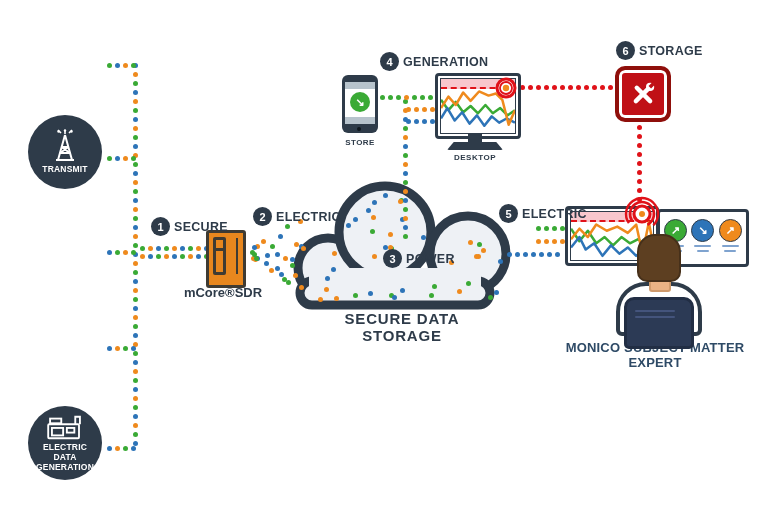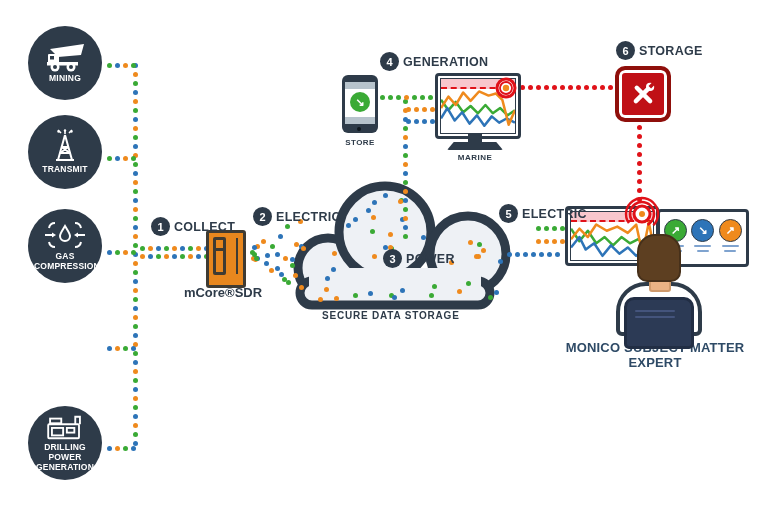--- a/index.html
+++ b/index.html
@@ -30,22 +30,22 @@
   
   .device{position:absolute;left:206px;top:230px;width:34px;height:52px;background:#e8871e;
           border:3px solid #3f3b33;border-radius:3px;z-index:2;}
   .device .panel{position:absolute;left:4px;top:4px;width:13px;height:38px;background:#3f3b33;border-radius:2px;}
   .device .panel .sq{position:absolute;left:3px;top:3px;width:7px;height:8px;background:#e8871e;}
   .device .panel .vent{position:absolute;left:3px;top:14px;width:7px;height:21px;background:#e8871e;}
   .device .slot{position:absolute;right:5px;top:5px;width:2.5px;height:36px;background:#3f3b33;}
   .device-label{position:absolute;left:173px;top:285px;width:100px;text-align:center;
                 font-size:13px;font-weight:bold;color:#2e3b49;z-index:3;}
 
-  .cloud-caption{position:absolute;left:322px;top:310px;width:160px;
-                 font-size:10px;font-weight:bold;color:#2e3b49;letter-spacing:.8px;z-index:3;}
+  .cloud-caption{position:absolute;left:322px;top:310px;width:160px;text-align:center;
+                 font-size:15px;font-weight:bold;color:#2e3b49;letter-spacing:.8px;z-index:3;}
 
   
   .phone{position:absolute;left:342px;top:75px;width:36px;height:58px;background:#2e3b49;
          border-radius:6px;z-index:2;}
   .phone .screen{position:absolute;left:3px;top:7px;right:3px;bottom:9px;background:#fff;}
   .phone .strip-t{position:absolute;left:0;top:0;right:0;height:7px;background:#b7c3cc;}
   .phone .strip-b{position:absolute;left:0;bottom:0;right:0;height:7px;background:#b7c3cc;}
   .phone .go{position:absolute;left:5px;top:10px;width:20px;height:20px;border-radius:50%;
              background:#3aaa35;color:#fff;font-size:11px;font-weight:bold;
              display:flex;align-items:center;justify-content:center;}
@@ -174,75 +174,50 @@
       <span class="dot" style="left: 264.619px; top: 252.633px; background: rgb(45, 116, 184);"></span>
       <span class="dot" style="left: 274.833px; top: 266.213px; background: rgb(45, 116, 184);"></span>
       <span class="dot" style="left: 289.908px; top: 262.72px; background: rgb(58, 170, 53);"></span>
       <span class="dot" style="left: 274.844px; top: 251.698px; background: rgb(45, 116, 184);"></span>
       <span class="dot" style="left: 254.641px; top: 256.115px; background: rgb(45, 116, 184);"></span>
       <span class="dot" style="left: 254.299px; top: 256.273px; background: rgb(58, 170, 53);"></span>
       <span class="dot" style="left: 298.818px; top: 284.732px; background: rgb(239, 138, 29);"></span>
       <span class="dot" style="left: 293.199px; top: 272.963px; background: rgb(239, 138, 29);"></span>
     </div>
 
-  <div class="ind" style="left:28px;top:26px;">
-    <svg width="46" height="30" viewBox="0 0 46 30">
-      <path d="M8 7 L42 2 L39 13 L16 15 Z" fill="#fff"></path>
-      <rect x="6" y="12" width="11" height="9" rx="1" fill="#fff"></rect>
-      <rect x="8" y="14" width="4" height="3.5" fill="#2e3b49"></rect>
-      <rect x="5" y="20" width="31" height="3.5" fill="#fff"></rect>
-      <circle cx="13" cy="25" r="4.5" fill="#fff"></circle>
-        <circle cx="13" cy="25" r="2" fill="#2e3b49"></circle>
-      <circle cx="29" cy="25" r="4.5" fill="#fff"></circle>
-        <circle cx="29" cy="25" r="2" fill="#2e3b49"></circle>
-    </svg>
-    <div class="ind-label">MINING</div>
-  </div>
 
   <div class="ind" style="left:28px;top:115px;">
     <svg width="40" height="34" viewBox="0 0 40 34">
       <g stroke="#fff" stroke-width="2" fill="none">
         <path d="M20 6 L13 31 M20 6 L27 31 M11 31 L29 31"></path>
         <path d="M16.5 18 L23.5 18 M15 24 L25 24 M16.5 18 L25 24 M23.5 18 L15 24"></path>
       </g>
       <g stroke="#fff" stroke-width="1.6" fill="none">
         <path d="M20 5 L20 2 M16 4 L13 1 M24 4 L27 1"></path>
       </g>
       <circle cx="13.5" cy="2.5" r="1.2" fill="#fff"></circle>
       <circle cx="26.5" cy="2.5" r="1.2" fill="#fff"></circle>
       <circle cx="20" cy="1.5" r="1.2" fill="#fff"></circle>
     </svg>
     <div class="ind-label">TRANSMIT</div>
   </div>
 
-  <div class="ind" style="left:28px;top:209px;">
-    <svg width="44" height="30" viewBox="0 0 44 30">
-      <g stroke="#fff" stroke-width="2" fill="none">
-        <path d="M22 6 C19 11 17 13.5 17 16 a5 5 0 0 0 10 0 C27 13.5 25 11 22 6 Z"></path>
-        <path d="M2 15 h9 M33 15 h9"></path>
-        <path d="M12 3 q-5 0 -6 5 M32 3 q5 0 6 5 M12 27 q-5 0 -6 -5 M32 27 q5 0 6 -5"></path>
-      </g>
-      <path d="M9 12.5 L13 15 L9 17.5 Z" fill="#fff"></path>
-      <path d="M35 12.5 L31 15 L35 17.5 Z" fill="#fff"></path>
-    </svg>
-    <div class="ind-label">GAS COMPRESSION</div>
-  </div>
 
 
   <div class="ind" style="left:28px;top:406px;">
     <svg width="44" height="28" viewBox="0 0 44 30">
       <g stroke="#fff" stroke-width="2" fill="none">
         <rect x="4" y="12" width="33" height="15" rx="1"></rect>
         <rect x="8" y="16" width="12" height="8"></rect>
         <rect x="24" y="16" width="8" height="5"></rect>
         <path d="M33 12 V4 h5 v8"></path>
         <rect x="6" y="6" width="12" height="5"></rect>
       </g>
     </svg>
-    <div class="ind-label">DRILLING POWER GENERATION</div>
+    <div class="ind-label">ELECTRIC DATA GENERATION</div>
   </div>
 
   <div class="dotrow v" style="left:133px;top:63px;">
       <span class="dot" style="background: rgb(45, 116, 184);"></span>
       <span class="dot" style="background: rgb(239, 138, 29);"></span>
       <span class="dot" style="background: rgb(58, 170, 53);"></span>
       <span class="dot" style="background: rgb(45, 116, 184);"></span>
       <span class="dot" style="background: rgb(239, 138, 29);"></span>
       <span class="dot" style="background: rgb(58, 170, 53);"></span>
       <span class="dot" style="background: rgb(45, 116, 184);"></span>
@@ -332,21 +307,21 @@
       <span class="dot" style="background: rgb(239, 138, 29);"></span>
       <span class="dot" style="background: rgb(45, 116, 184);"></span>
       <span class="dot" style="background: rgb(58, 170, 53);"></span>
       <span class="dot" style="background: rgb(239, 138, 29);"></span>
       <span class="dot" style="background: rgb(45, 116, 184);"></span>
       <span class="dot" style="background: rgb(58, 170, 53);"></span>
     </div>
 
   <div class="step" style="left:151px;top:217px;">
     <div class="step-badge">1</div>
-    <div class="step-label">COLLECT</div>
+    <div class="step-label">SECURE</div>
   </div>
   <div class="step" style="left:253px;top:207px;">
     <div class="step-badge">2</div>
     <div class="step-label">ELECTRIC</div>
   </div>
 
   <div class="device">
     <div class="panel">
       <div class="sq"></div>
         <div class="vent"></div>
@@ -426,21 +401,21 @@
       </svg>
     </div>
   </div>
   <svg class="alert-target" style="left:494px;top:76px;" width="24" height="24" viewBox="0 0 24 24">
     <circle cx="12" cy="12" r="9" fill="#fff" stroke="#e01219" stroke-width="3"></circle>
     <circle cx="12" cy="12" r="3.2" fill="#ef8a1d"></circle>
     <circle cx="12" cy="12" r="6" fill="none" stroke="#e01219" stroke-width="1.8"></circle>
   </svg>
   <div class="stand-neck"></div>
   <div class="stand-base"></div>
-  <div class="desktop-label">MARINE</div>
+  <div class="desktop-label">DESKTOP</div>
 
   <div class="dotrow" style="left:520px;top:85px;">
       <span class="dot" style="background: rgb(224, 18, 25);"></span>
       <span class="dot" style="background: rgb(224, 18, 25);"></span>
       <span class="dot" style="background: rgb(224, 18, 25);"></span>
       <span class="dot" style="background: rgb(224, 18, 25);"></span>
       <span class="dot" style="background: rgb(224, 18, 25);"></span>
       <span class="dot" style="background: rgb(224, 18, 25);"></span>
       <span class="dot" style="background: rgb(224, 18, 25);"></span>
       <span class="dot" style="background: rgb(224, 18, 25);"></span>

